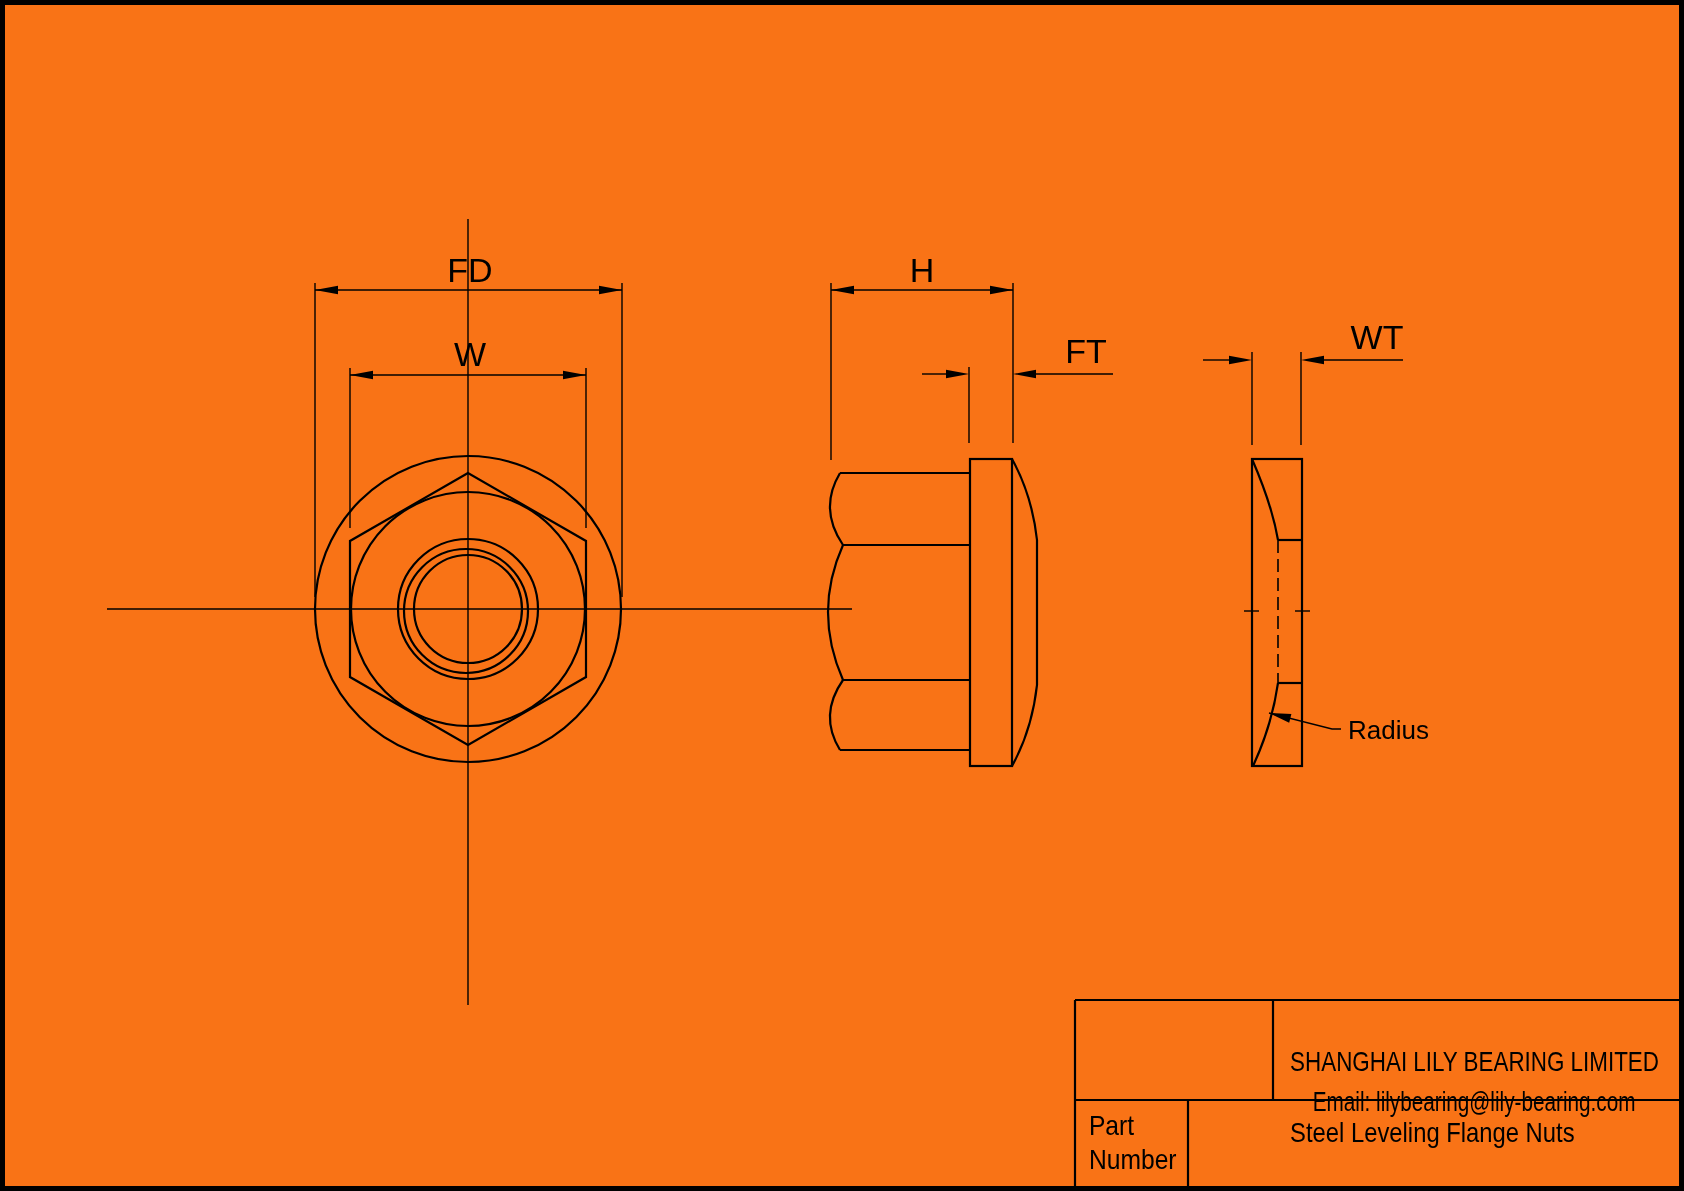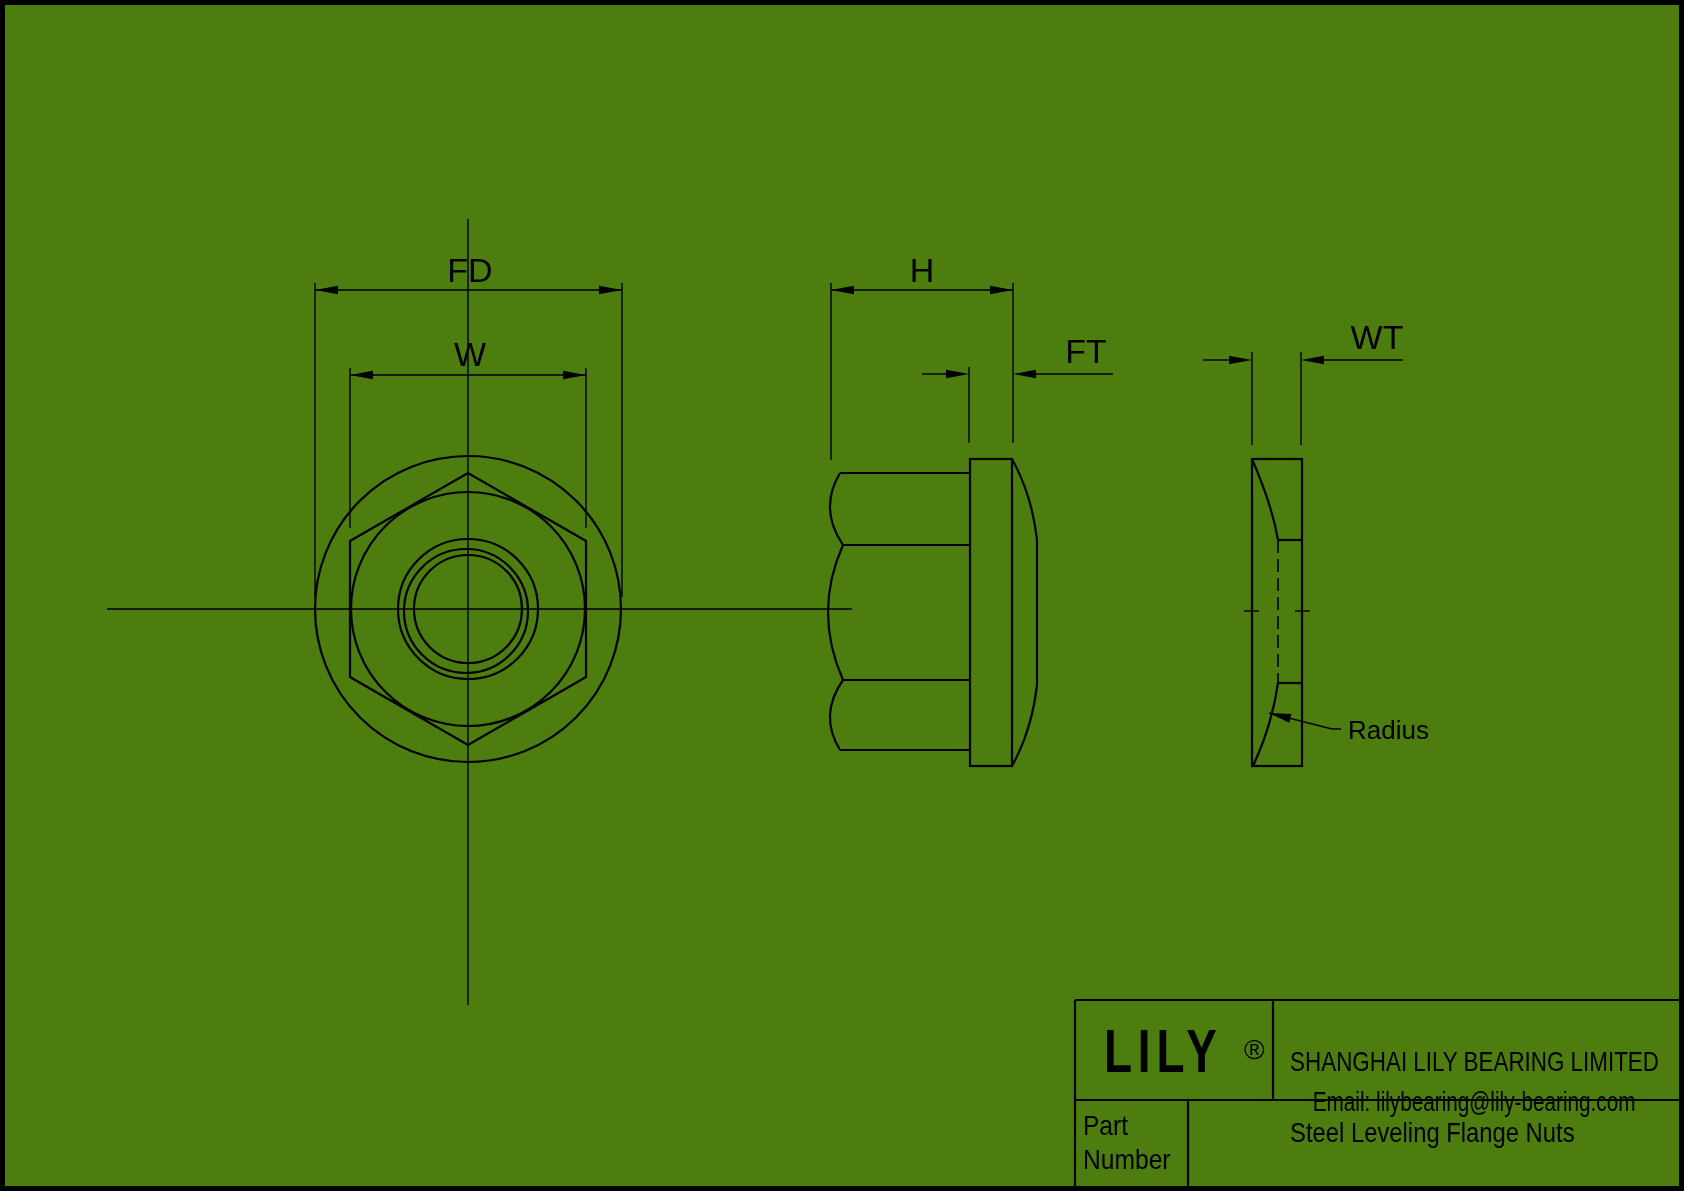--- a/index.html
+++ b/index.html
@@ -1,35 +1,35 @@
 <!DOCTYPE html>
 <html><head>
 <meta charset="utf-8">
 <style>
   html,body{margin:0;padding:0;background:#fff;}
-  .stage{position:relative;width:1684px;height:1191px;background:#4d7c0f;overflow:hidden;
+  .stage{position:relative;width:1684px;height:1191px;background:#f97316;overflow:hidden;
          font-family:"Liberation Sans", sans-serif;}
   svg{position:absolute;left:0;top:0;}
   .obj{stroke:#000;stroke-width:2.2;fill:none;}
   .thin{stroke:#000;stroke-width:1.4;fill:none;}
   .hidden-line{stroke:#000;stroke-width:1.6;fill:none;stroke-dasharray:13 6;}
   .arrow{fill:#000;stroke:none;}
   .dimtext{font-family:"Liberation Sans", sans-serif;font-size:34px;fill:#000;}
   .notetext{font-family:"Liberation Sans", sans-serif;font-size:26px;fill:#000;}
 
   .tb-text{position:absolute;color:#000;}
   .cell{position:absolute;display:flex;align-items:center;justify-content:center;}
   .logo-cell{left:1075px;top:1000px;width:198px;height:100px;}
   .logo-word{font-size:62px;font-weight:bold;letter-spacing:8px;
              transform:scaleX(0.74);transform-origin:center;white-space:nowrap;}
   .logo-reg{font-size:28px;position:relative;top:-24px;left:-6px;}
   .company-cell{left:1273px;top:1032px;width:403px;height:100px;flex-direction:column;gap:8px;}
   .company-line{font-size:28px;transform:scaleX(0.80);transform-origin:center;white-space:nowrap;}
   .email-line{font-size:28px;transform:scaleX(0.74);transform-origin:center;white-space:nowrap;}
-  .partlabel-cell{left:1075px;top:1100px;width:121px;height:86px;justify-content:flex-start;}
+  .partlabel-cell{left:1075px;top:1100px;width:121px;height:86px;justify-content:flex-end;}
   .partlabel-inner{font-size:28px;line-height:34px;width:106px;padding-left:9px;
                    transform:scaleX(0.88);transform-origin:left center;}
   .parttitle-cell{left:1188px;top:1100px;width:488px;height:66px;}
   .parttitle-inner{font-size:28px;transform:scaleX(0.85);transform-origin:center;white-space:nowrap;}
 </style>
 </head>
 <body>
 
 <div class="stage">
 <svg width="1684" height="1191" viewBox="0 0 1684 1191">
@@ -124,24 +124,20 @@
 
   <g>
     <line x1="1075" y1="1000" x2="1679" y2="1000" class="obj"></line>
     <line x1="1075" y1="1000" x2="1075" y2="1188" class="obj"></line>
     <line x1="1075" y1="1100" x2="1679" y2="1100" class="obj"></line>
     <line x1="1273" y1="1000" x2="1273" y2="1100" class="obj"></line>
     <line x1="1188" y1="1100" x2="1188" y2="1188" class="obj"></line>
   </g>
 </svg>
 
-  <div class="cell logo-cell">
-    <span class="tb-text logo-word" style="position:static">LILY</span>
-    <span class="tb-text logo-reg" style="position:static">®</span>
-  </div>
 
   <div class="cell company-cell">
     <div class="company-line">SHANGHAI LILY BEARING LIMITED</div>
     <div class="email-line">Email: lilybearing@lily-bearing.com</div>
   </div>
 
   <div class="cell partlabel-cell">
     <div class="partlabel-inner">Part Number</div>
   </div>
 

